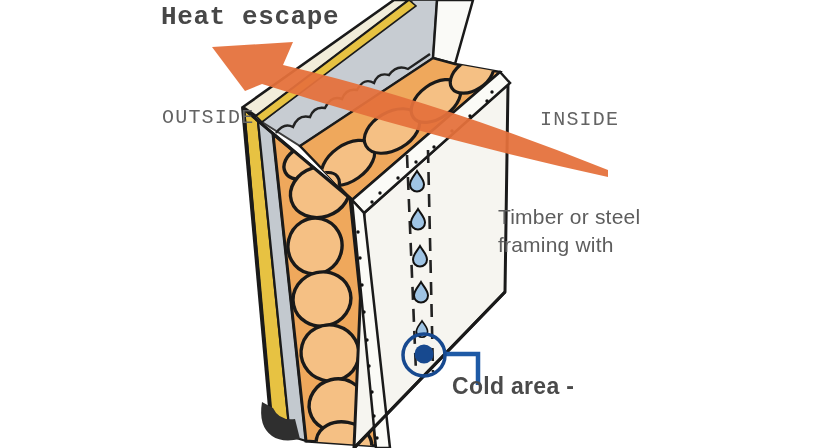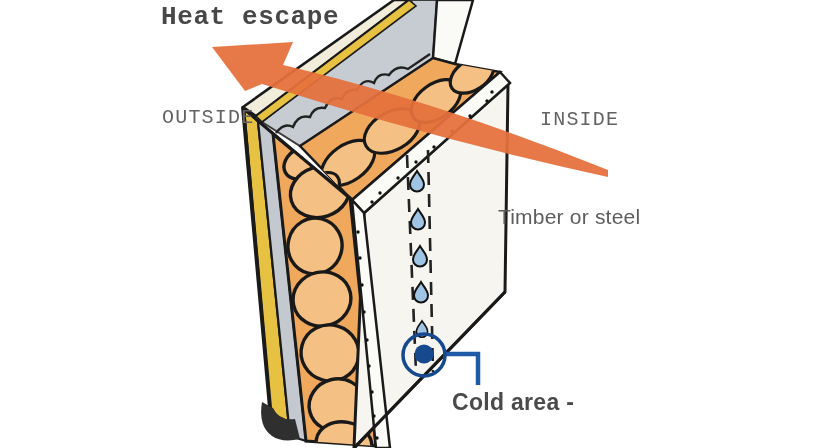--- a/index.html
+++ b/index.html
@@ -15,21 +15,21 @@
   .side-label{
     font-size:20px;color:#636363;letter-spacing:1.2px;font-weight:400;
   }
   .outside{left:162px;top:106px;}
   .inside{left:540px;top:108px;}
   .para{
     position:absolute;left:498px;top:203px;width:196px;
     font-size:21px;line-height:28px;color:#5d5d5d;letter-spacing:.2px;
   }
   .callout{
-    position:absolute;left:452px;top:387px;font-size:23px;font-weight:700;
+    position:absolute;left:452px;top:371px;font-size:23px;font-weight:700;
     color:#4a4a4a;line-height:31px;letter-spacing:.3px;
   }
 </style>
 </head>
 <body>
 
 <div class="stage">
 
   <svg width="820" height="448" viewBox="0 0 820 448">
     <defs>
@@ -145,19 +145,20 @@
     </g>
   </svg>
 
   <div class="txt title">Heat escape</div>
 
   <div class="txt side-label outside">OUTSIDE</div>
   <div class="txt side-label inside">INSIDE</div>
 
   <div class="para">
     <div>Timber or steel</div>
+    <div>framing with</div>
   </div>
 
   <div class="callout">
     <div>Cold area -</div>
   </div>
 
 </div>
 
 </body></html>

